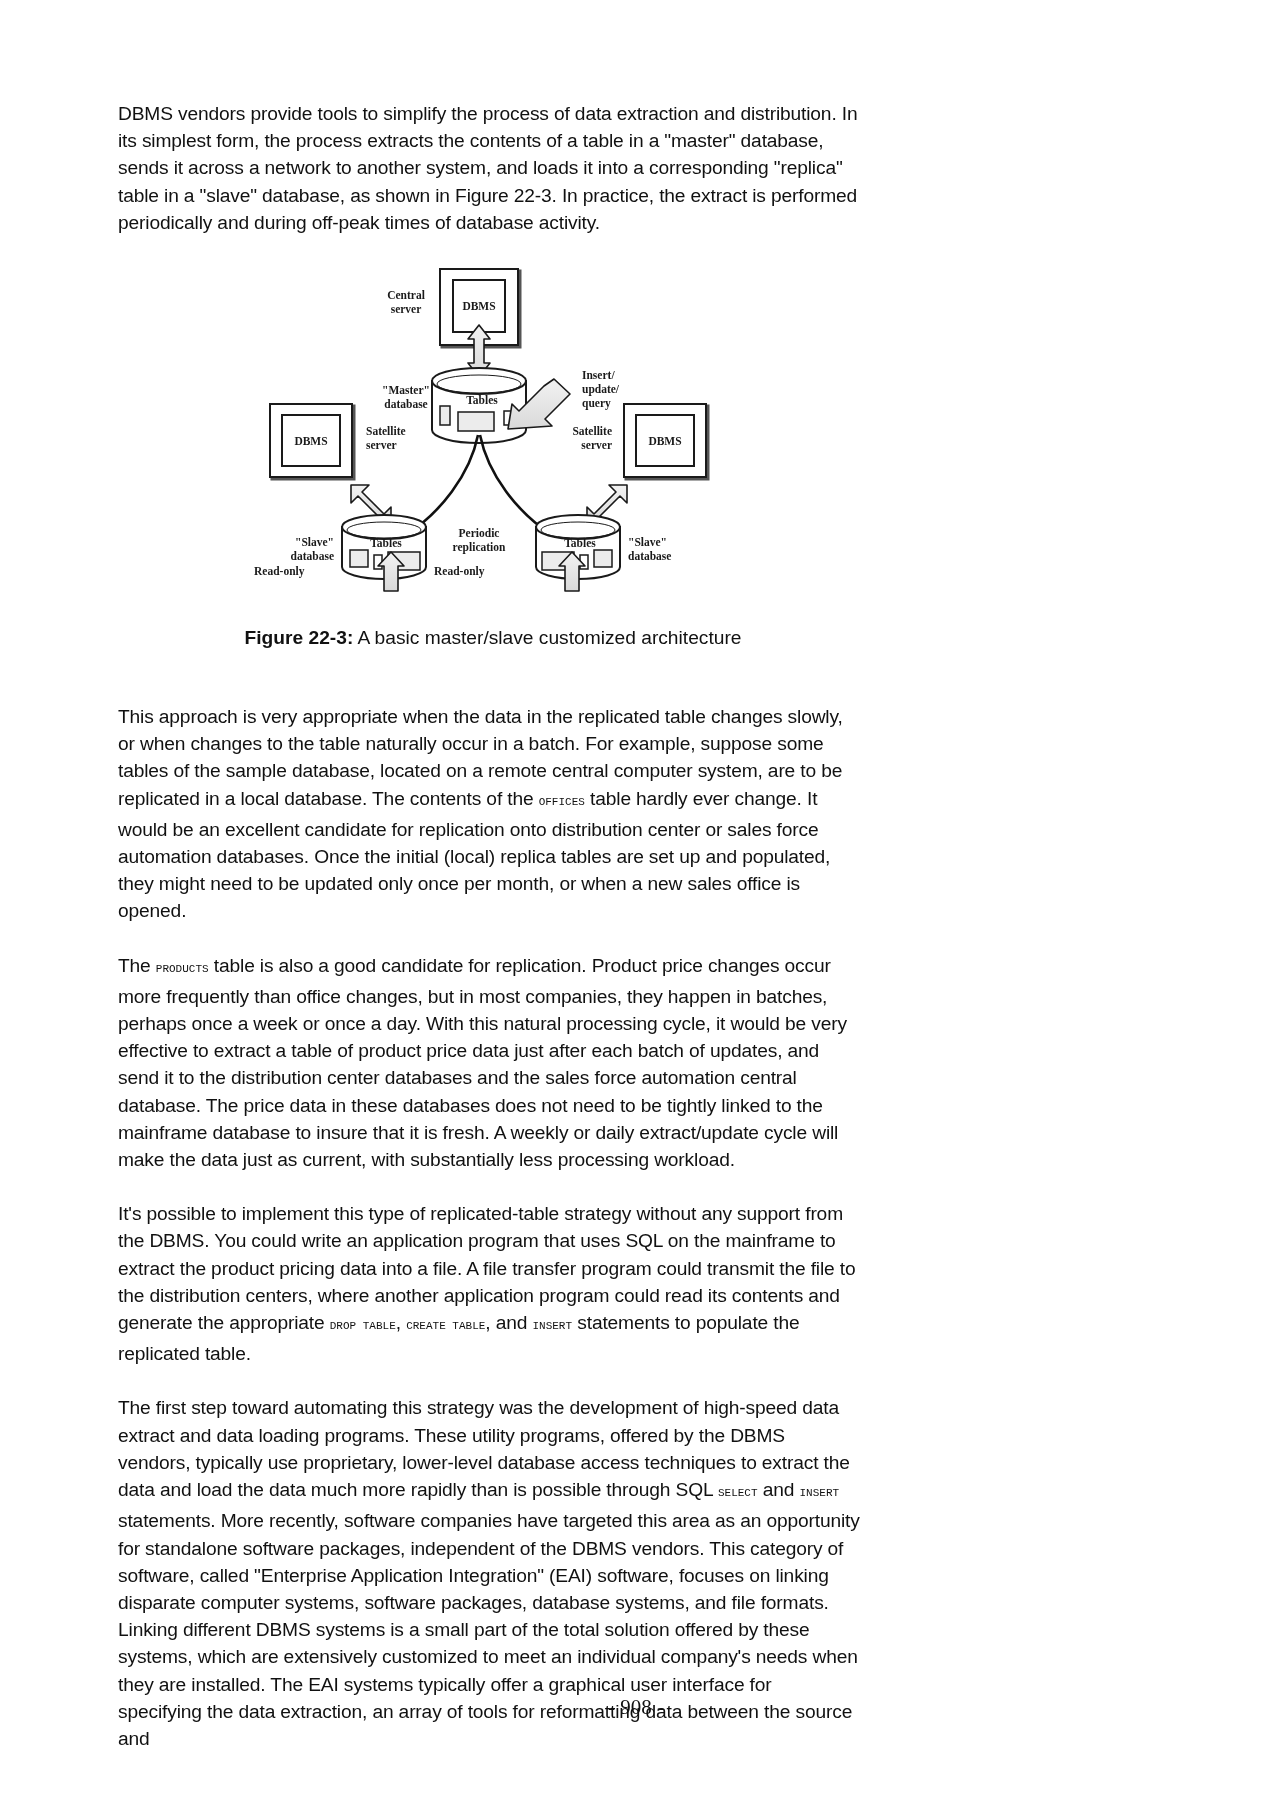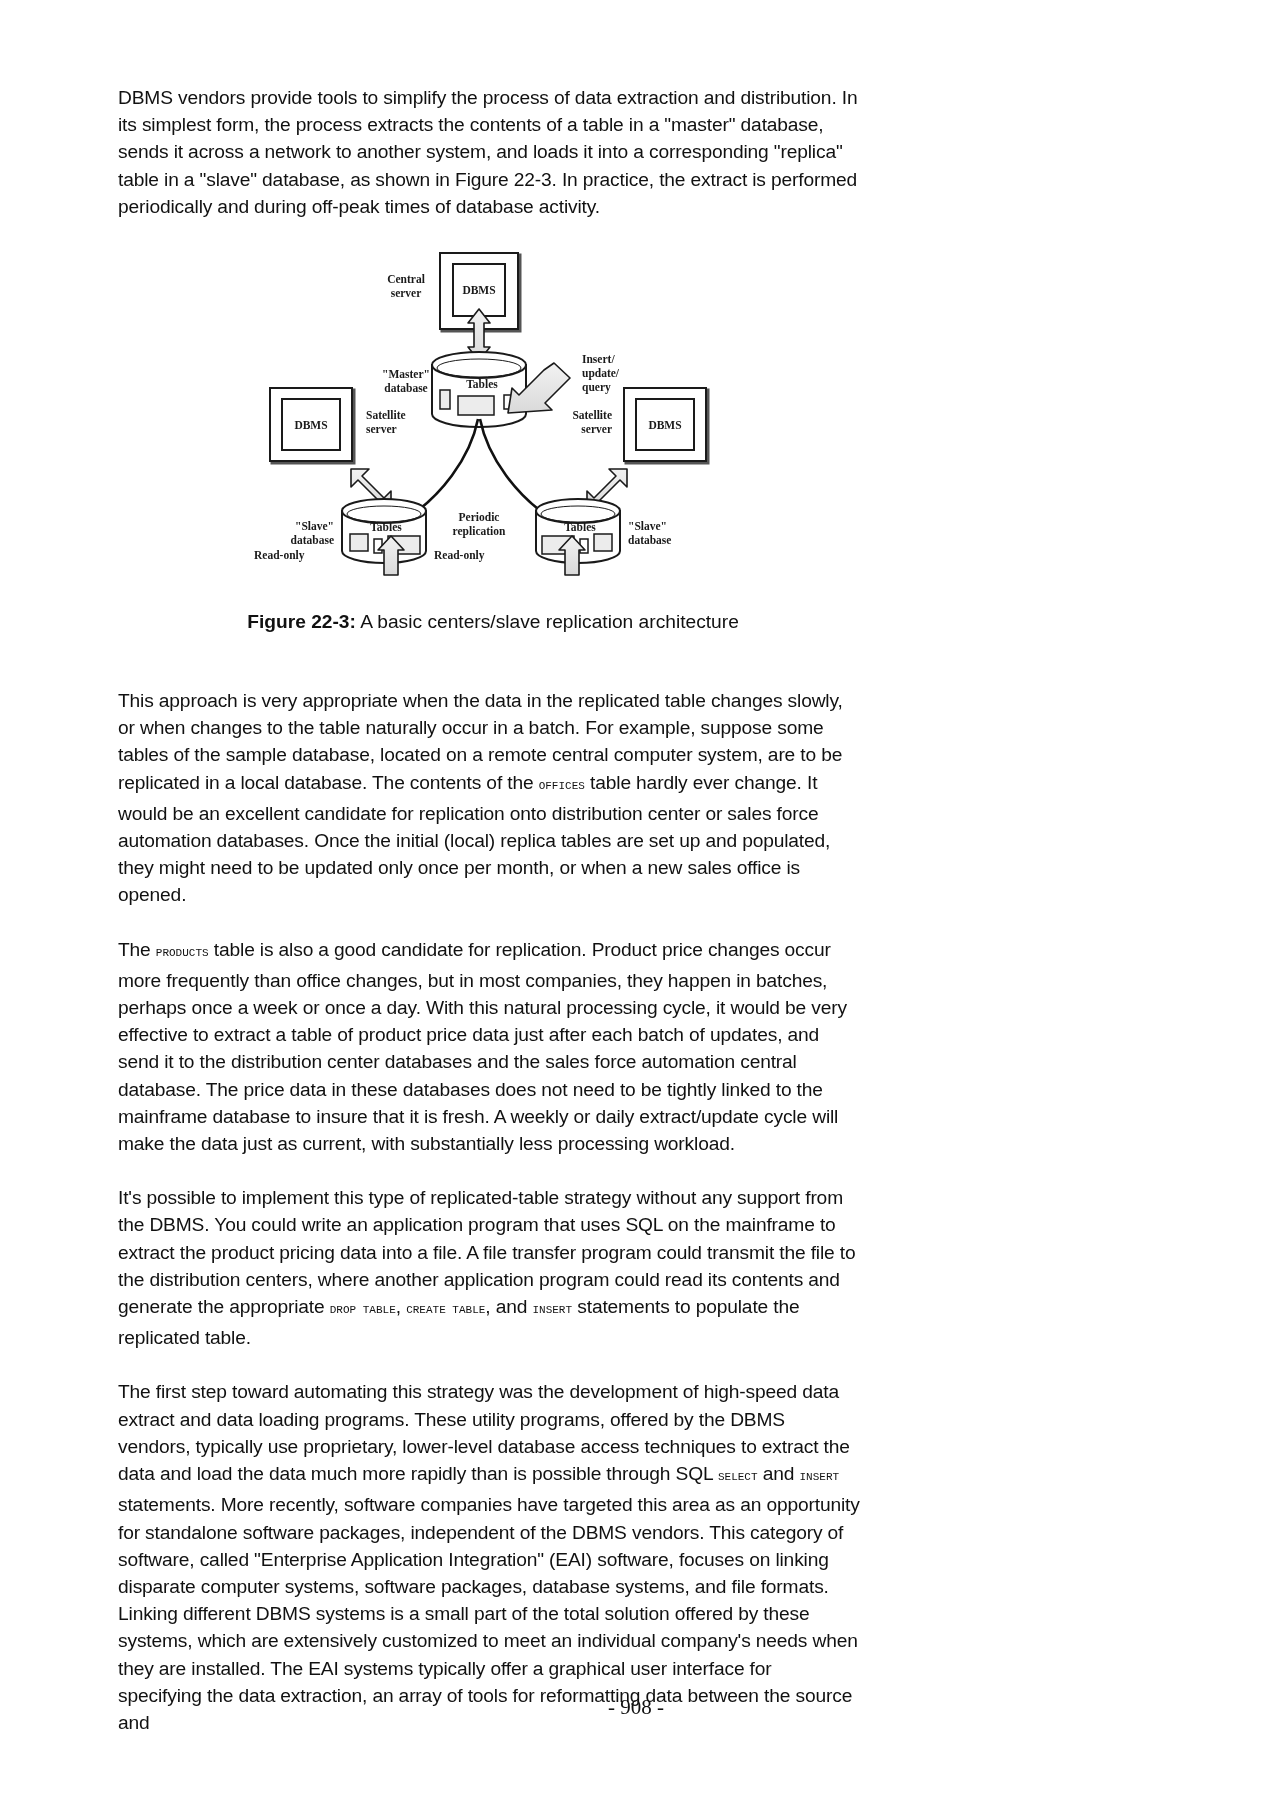--- a/index.html
+++ b/index.html
@@ -18,21 +18,21 @@
   .page {
     position: absolute;
     left: 0; top: 0;
     width: 1272px;
     height: 1800px;
     background: #fff;
   }
   .content {
     position: absolute;
     left: 118px;
-    top: 84px;
+    top: 100px;
     width: 742px;
   }
   p.body-par {
     font-size: 19.2px;
     line-height: 27.2px;
     margin: 0 0 27px 0;
     text-align: left;
     color: #111;
     letter-spacing: -0.15px;
   }
@@ -191,21 +191,21 @@
         </g>
       </svg>
 
       <div style="position:absolute; left:0; top:302px; width:470px; margin:0 auto; left:136px;">
         <span class="lbl" style="position:absolute; left:0px; top:0; font-family:'Liberation Serif',serif; font-weight:bold; font-size:11.5px; color:#1a1a1a;">Read-only</span>
         <span class="lbl" style="position:absolute; left:180px; top:0; font-family:'Liberation Serif',serif; font-weight:bold; font-size:11.5px; color:#1a1a1a;">Read-only</span>
       </div>
     </div>
 
     <div class="figure-caption">
-      <b>Figure 22-3:</b><span> A basic centers/slave replication architecture</span>
+      <b>Figure 22-3:</b><span> A basic master/slave customized architecture</span>
     </div>
 
     <div style="height:52px"></div>
 
     <p class="body-par"><span>This approach is very appropriate when the data in the replicated table changes slowly, or when changes to the table naturally occur in a batch. For example, suppose some tables of the sample database, located on a remote central computer system, are to be replicated in a local database. The contents of the </span><code class="mono">OFFICES</code><span> table hardly ever change. It would be an excellent candidate for replication onto distribution center or sales force automation databases. Once the initial (local) replica tables are set up and populated, they might need to be updated only once per month, or when a new sales office is opened.</span></p>
 
     <p class="body-par"><span>The </span><code class="mono">PRODUCTS</code><span> table is also a good candidate for replication. Product price changes occur more frequently than office changes, but in most companies, they happen in batches, perhaps once a week or once a day. With this natural processing cycle, it would be very effective to extract a table of product price data just after each batch of updates, and send it to the distribution center databases and the sales force automation central database. The price data in these databases does not need to be tightly linked to the mainframe database to insure that it is fresh. A weekly or daily extract/update cycle will make the data just as current, with substantially less processing workload.</span></p>
 
     <p class="body-par"><span>It's possible to implement this type of replicated-table strategy without any support from the DBMS. You could write an application program that uses SQL on the mainframe to extract the product pricing data into a file. A file transfer program could transmit the file to the distribution centers, where another application program could read its contents and generate the appropriate </span><code class="mono">DROP TABLE</code><span>, </span><code class="mono">CREATE TABLE</code><span>, and </span><code class="mono">INSERT</code><span> statements to populate the replicated table.</span></p>
 

